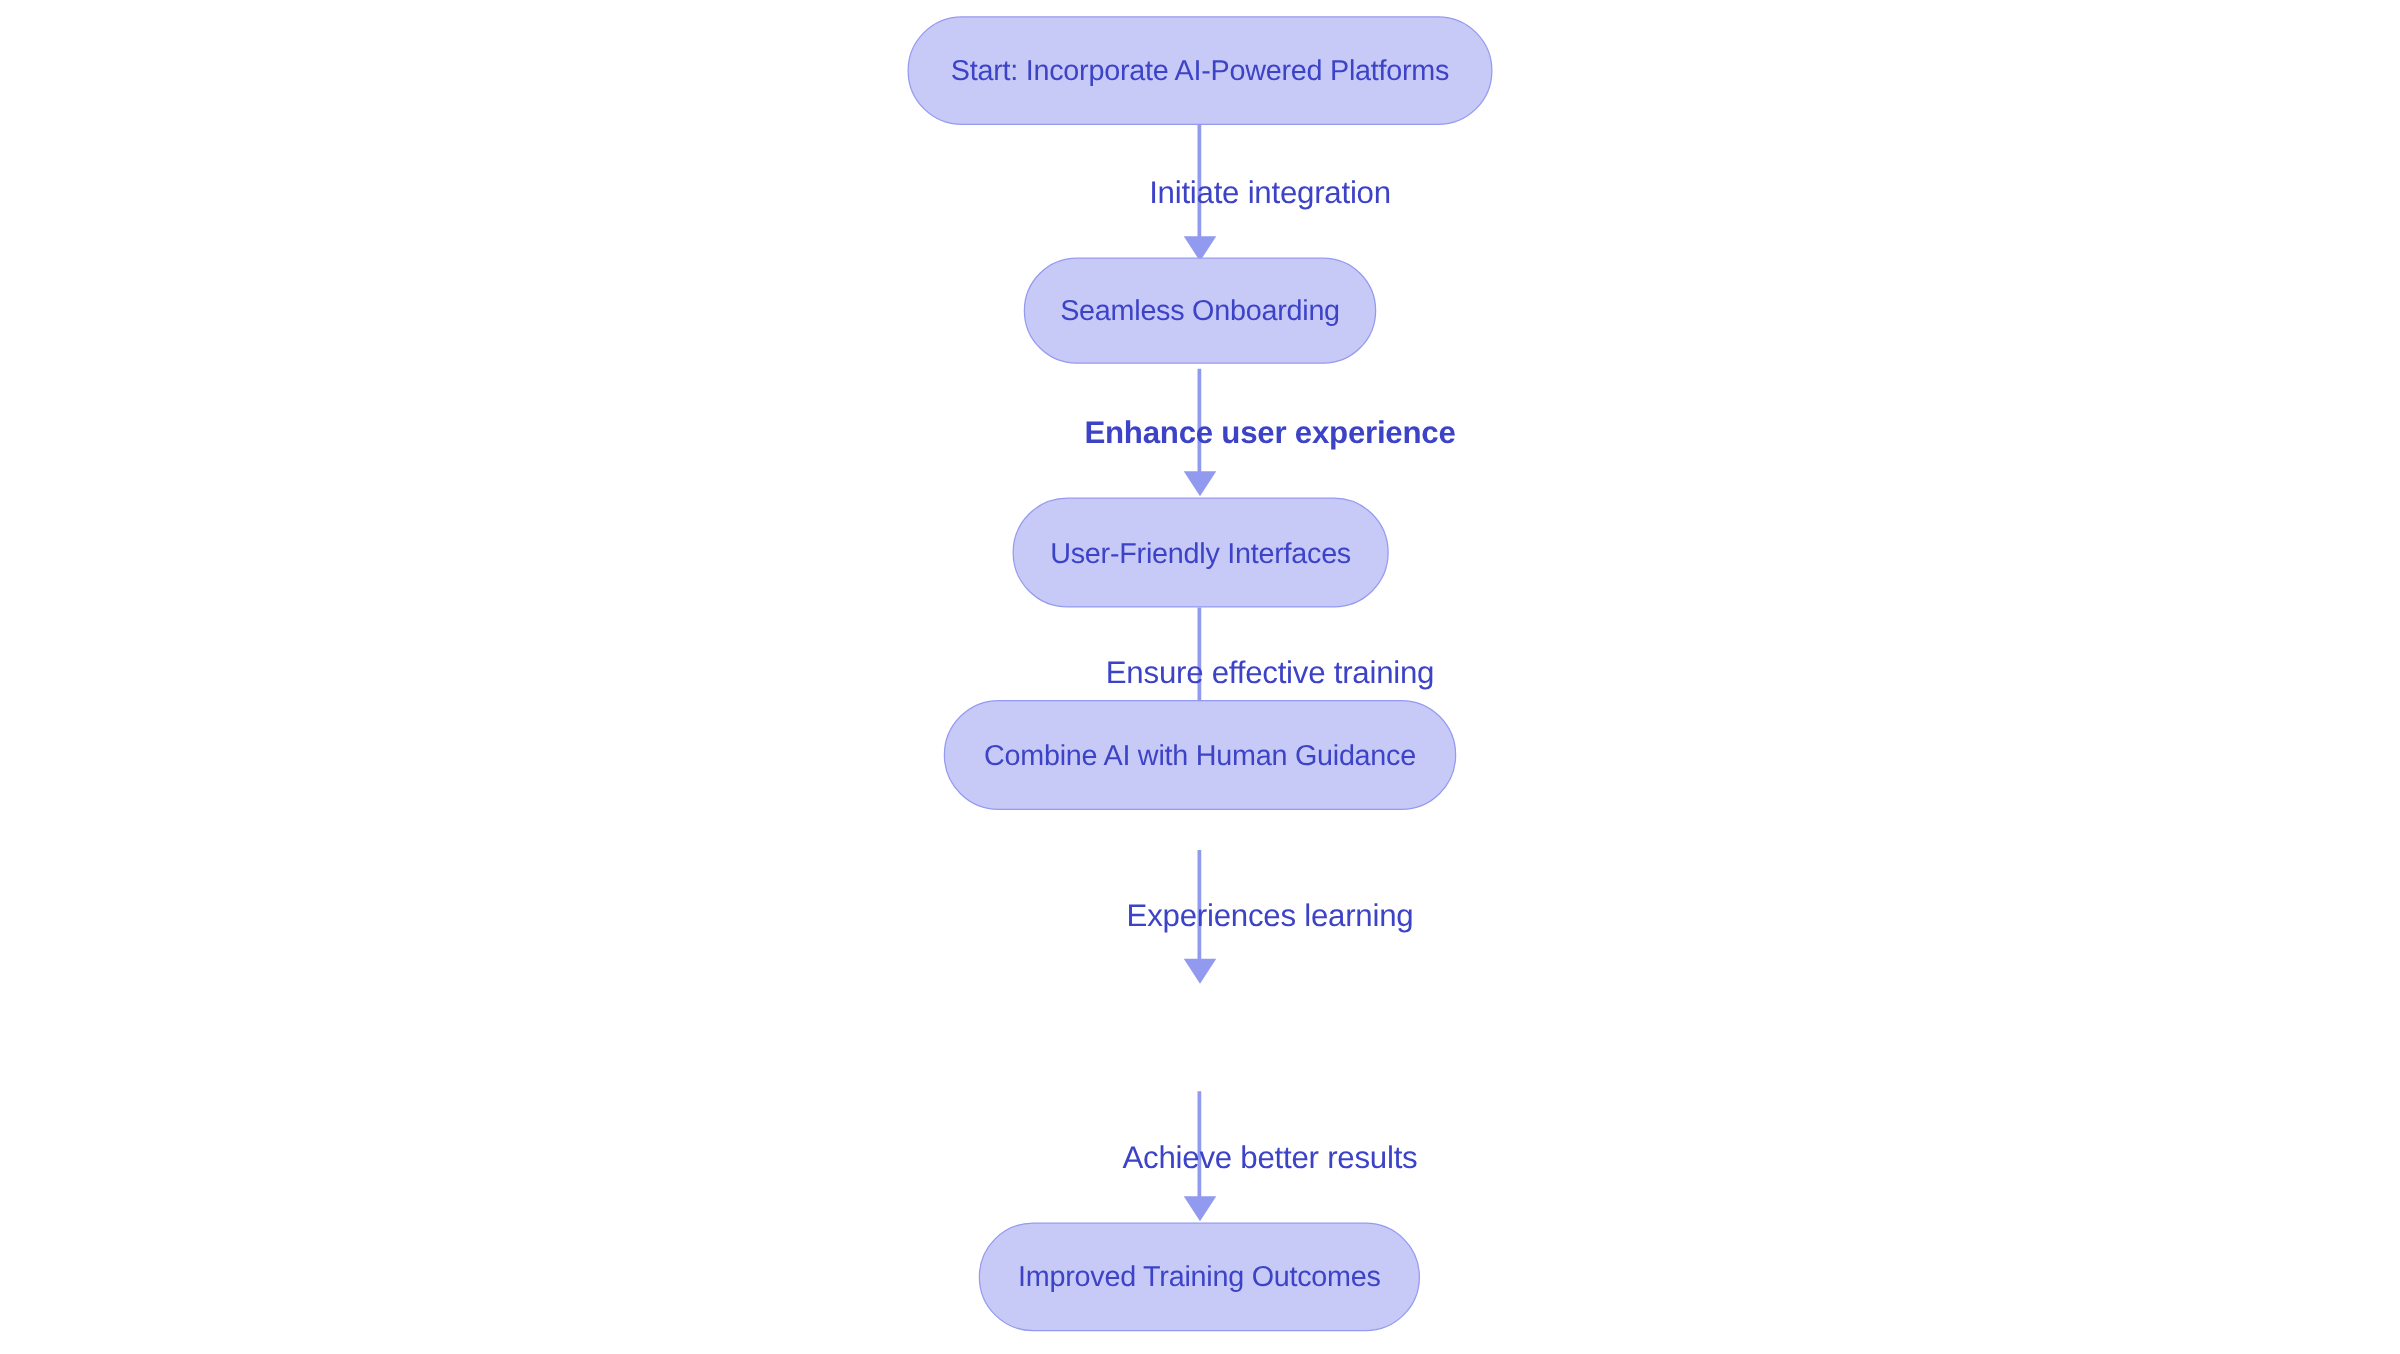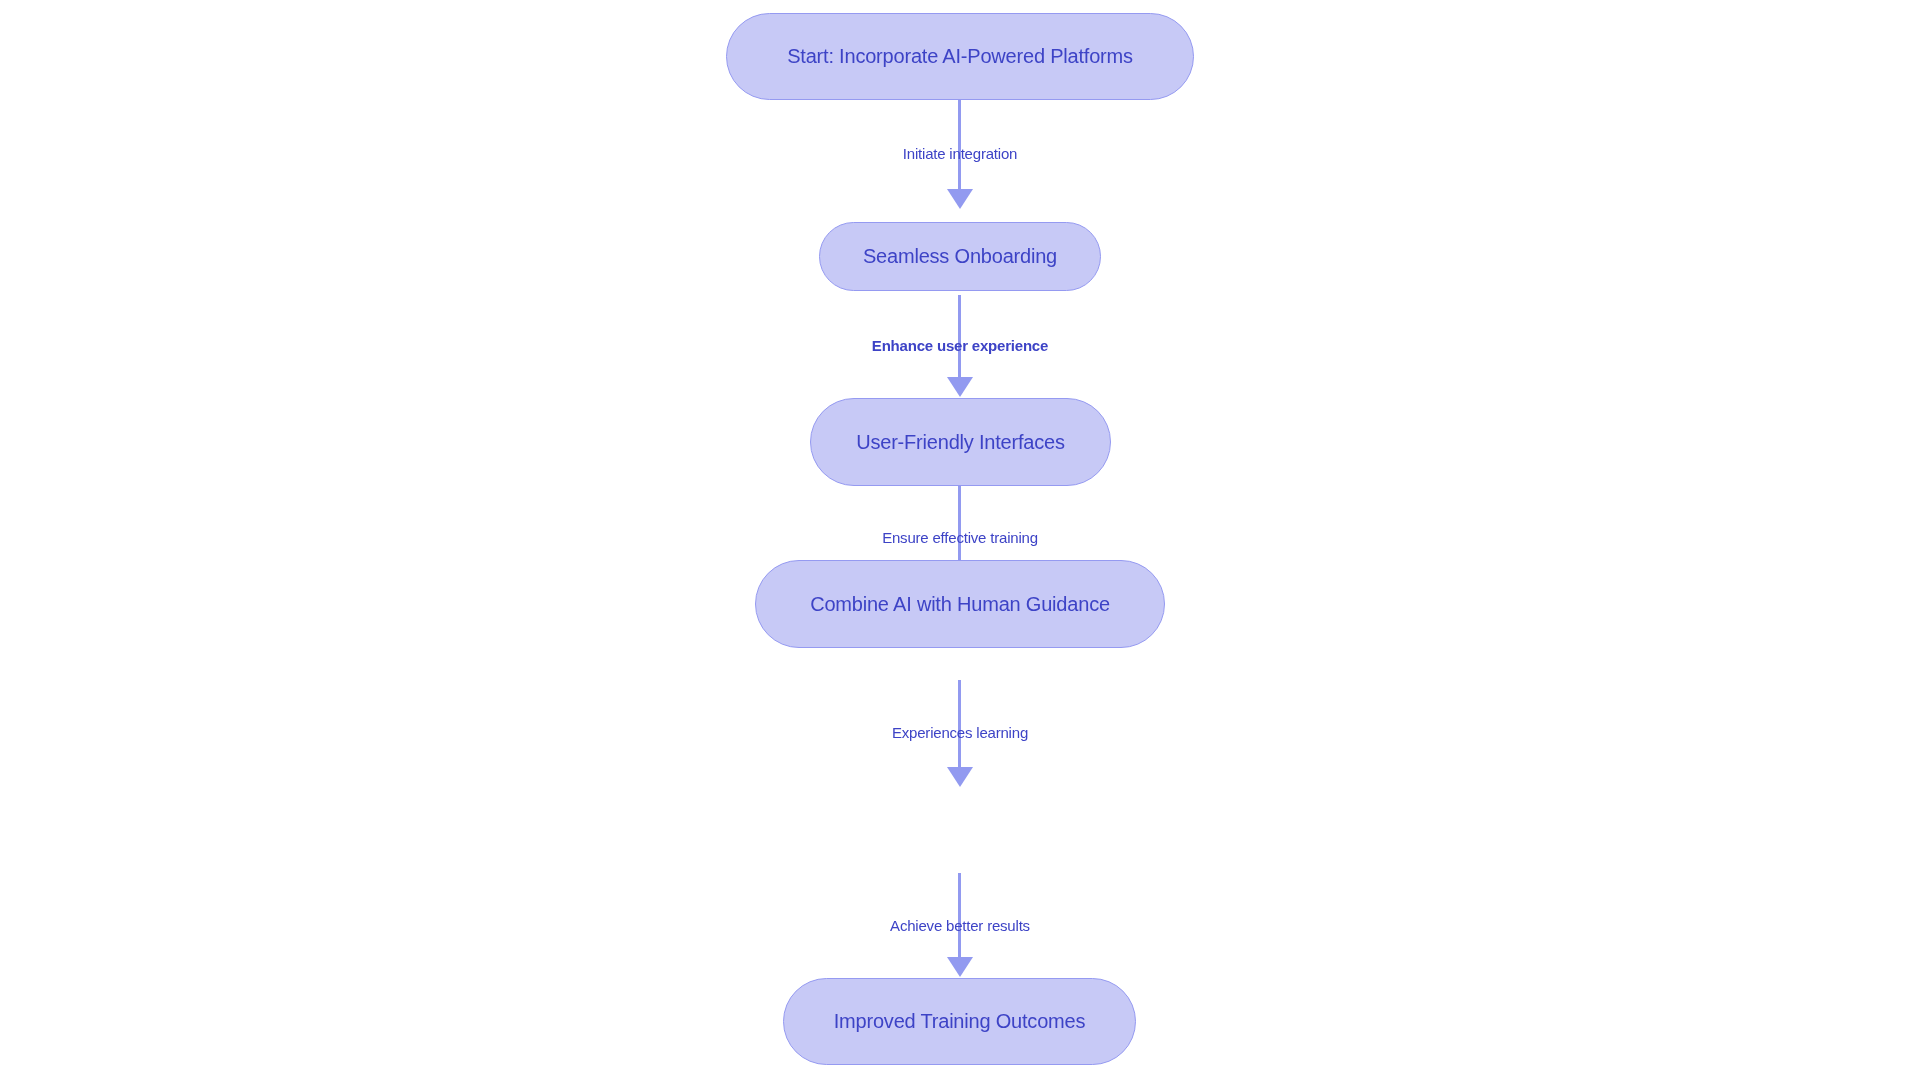--- a/index.html
+++ b/index.html
@@ -26,65 +26,65 @@
   }
   .node {
     position: absolute;
     display: flex;
     align-items: center;
     justify-content: center;
     background: var(--node-fill);
     border: 1.5px solid var(--node-border);
     border-radius: 44px;
     color: var(--node-text);
-    font-size: 20px;
+    font-size: 23px;
     letter-spacing: -0.2px;
     white-space: nowrap;
     text-align: center;
   }
   .edge-line {
     position: absolute;
     width: 3px;
     background: var(--edge-color);
   }
   .arrowhead {
     position: absolute;
     width: 0;
     height: 0;
     border-left: 13px solid transparent;
     border-right: 13px solid transparent;
     border-top: 20px solid var(--edge-color);
   }
   .edge-label {
     position: absolute;
     transform: translateX(-50%);
-    left: 960px;
+    left: 1016px;
     height: 32px;
     line-height: 32px;
     color: var(--edge-label-text);
-    font-size: 15px;
+    font-size: 25px;
     letter-spacing: -0.2px;
     white-space: nowrap;
     text-align: center;
   }
 </style>
 </head>
 <body>
 
 <div class="canvas">
 
   <div class="node" style="left:726px; top:13px; width:468px; height:87px;">
     <span>Start: Incorporate AI-Powered Platforms</span>
   </div>
 
   <div class="edge-line" style="left:958px; top:100px; height:90px;"></div>
   <div class="arrowhead" style="left:947px; top:189px;"></div>
   <div class="edge-label" style="top:138px;">Initiate integration</div>
 
-  <div class="node" style="left:819px; top:222px; width:282px; height:69px;">
+  <div class="node" style="left:819px; top:206px; width:282px; height:85px;">
     <span>Seamless Onboarding</span>
   </div>
 
   <div class="edge-line" style="left:958px; top:295px; height:83px;"></div>
   <div class="arrowhead" style="left:947px; top:377px;"></div>
   <div class="edge-label" style="top:330px;font-weight:bold;">Enhance user experience</div>
 
   <div class="node" style="left:810px; top:398px; width:301px; height:88px;">
     <span>User-Friendly Interfaces</span>
   </div>

